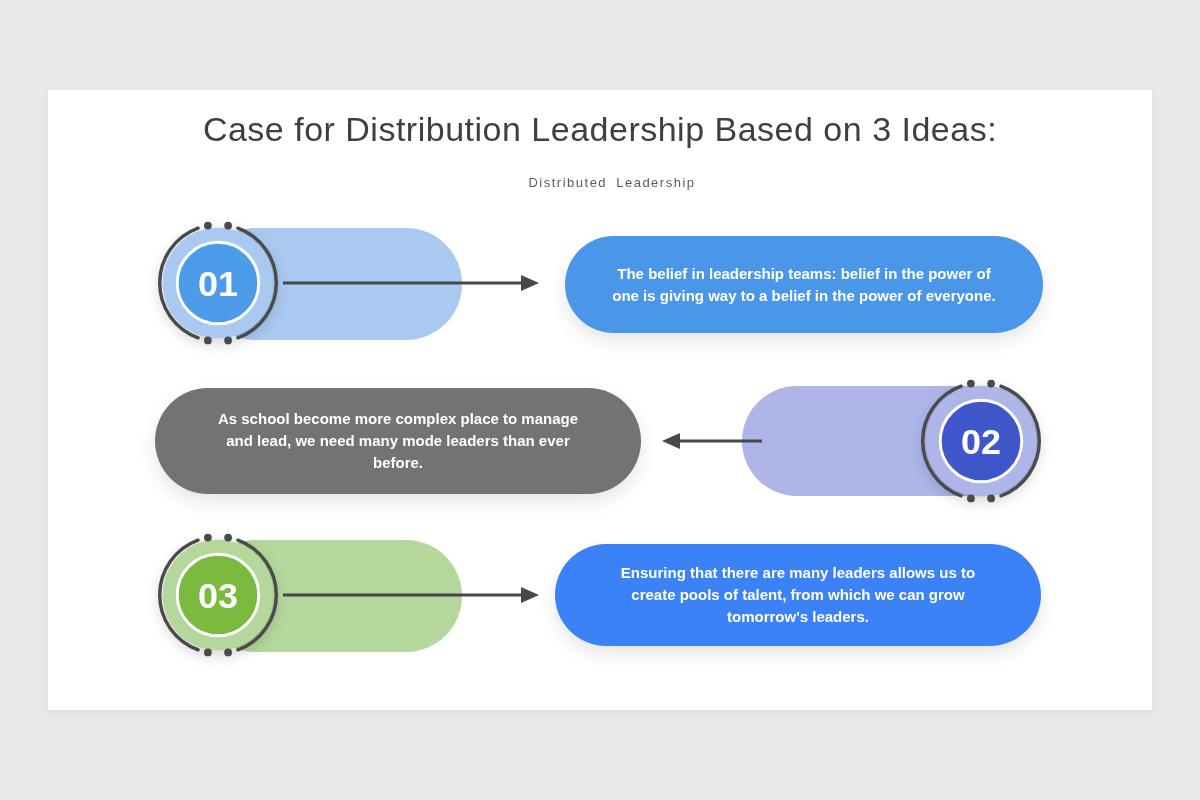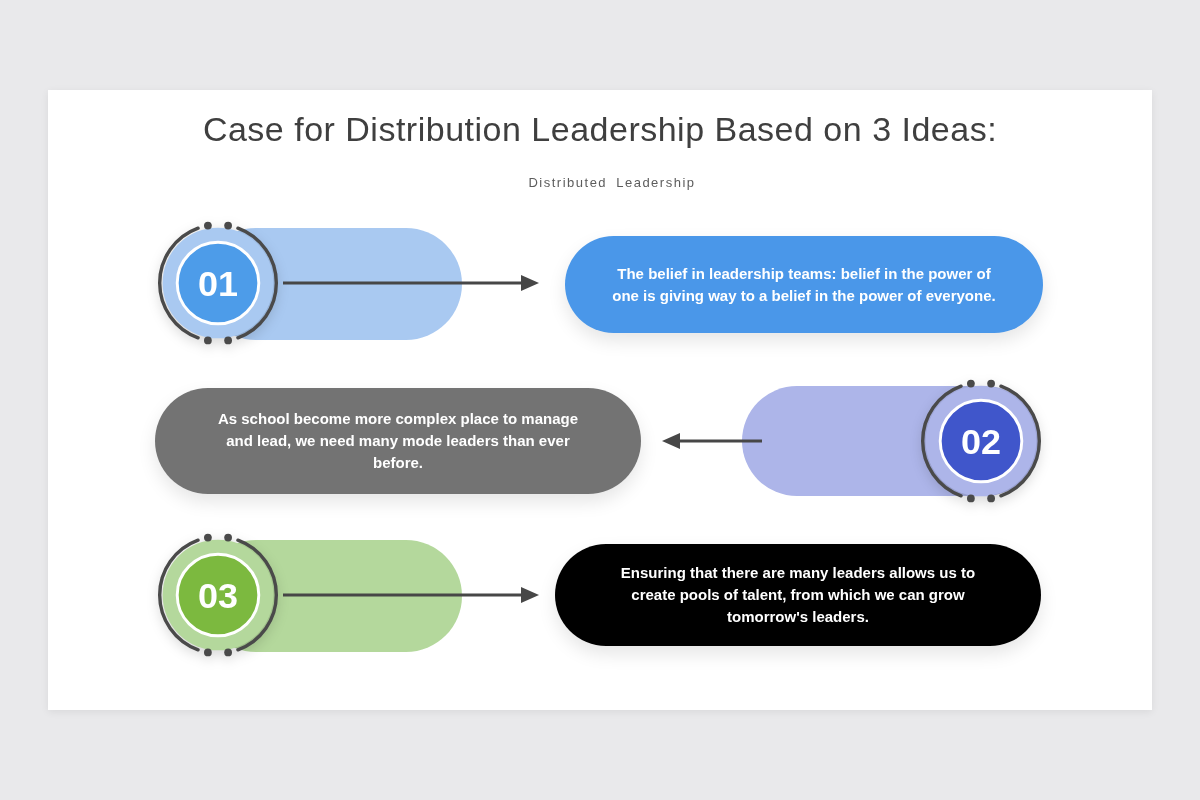--- a/index.html
+++ b/index.html
@@ -108,17 +108,17 @@
       <circle class="badge-dot" cx="80.4" cy="10.9" r="4"></circle>
       <circle class="badge-dot" cx="59.6" cy="129.1" r="4"></circle>
       <circle class="badge-dot" cx="80.4" cy="129.1" r="4"></circle>
       <circle class="badge-inner" cx="70" cy="70" r="42" style="fill: rgb(124, 185, 63);"></circle>
       <text class="badge-number" x="70" y="83" text-anchor="middle">03</text>
     </svg>
     <svg class="arrow r3-arrow" width="258" height="24" viewBox="0 0 258 24">
       <line x1="0" y1="12" x2="240" y2="12"></line>
       <polygon points="238,4 256,12 238,20"></polygon>
     </svg>
-    <div class="pill-text r3-pill" style="background: #000000;">
+    <div class="pill-text r3-pill" style="background: #3b82f6;">
       <span>Ensuring that there are many leaders allows us to create pools of talent, from which we can grow tomorrow's leaders.</span>
     </div>
   </div>
 </div>
 
 </body></html>

